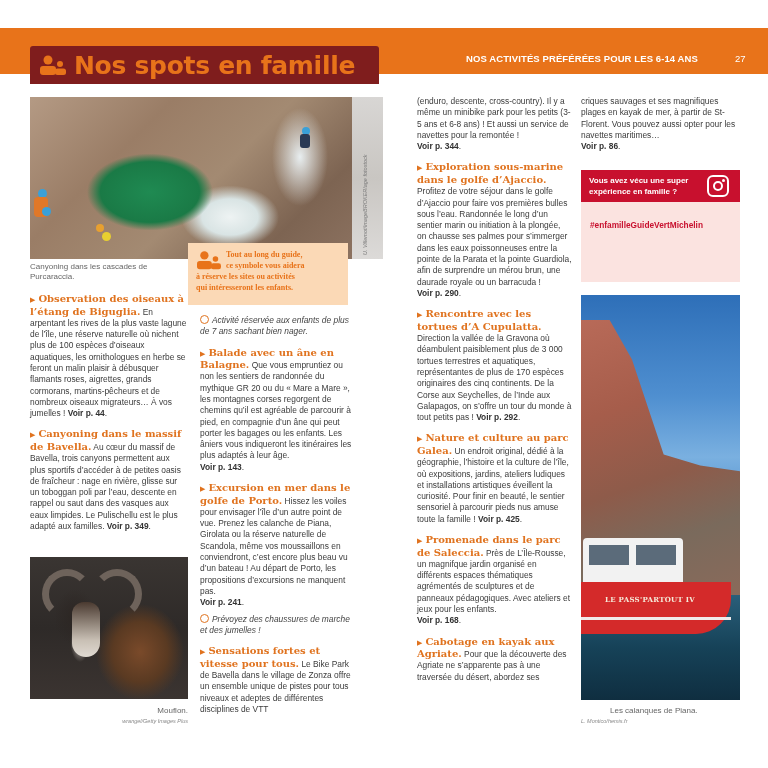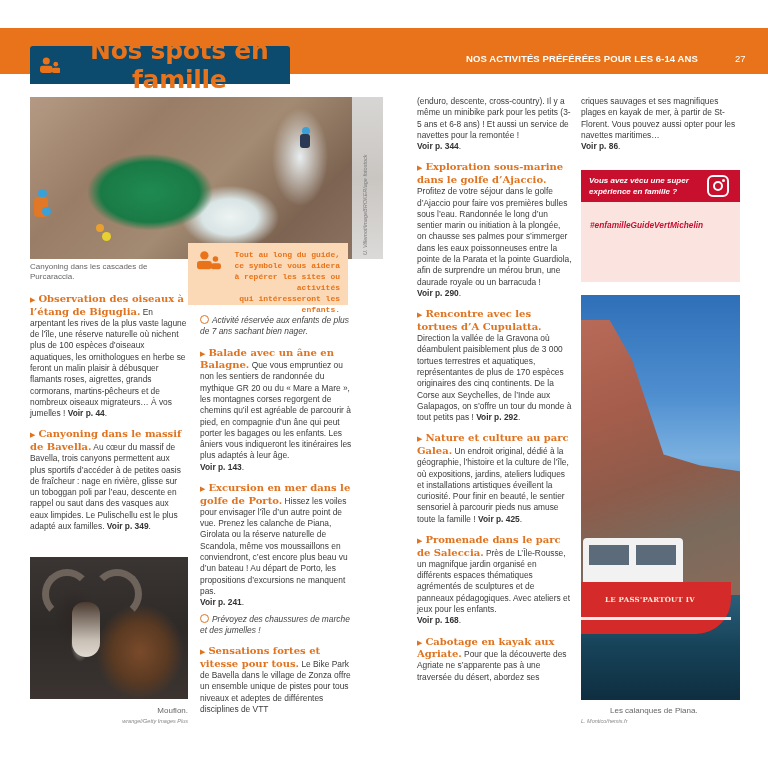--- a/index.html
+++ b/index.html
@@ -1,20 +1,20 @@
 <!DOCTYPE html>
 <html><head>
 <meta charset="utf-8">
 <style>
   * { box-sizing: border-box; margin: 0; padding: 0; }
   html, body { width: 768px; height: 768px; background: #ffffff; overflow: hidden; }
   body { position: relative; font-family: "Liberation Sans", sans-serif; color: #3a3a3a; }
 
   .top-band { position: absolute; left: 0; top: 28px; width: 768px; height: 46px; background: #e8731a; }
-  .title-tab { position: absolute; left: 30px; top: 46px; width: 260px; height: 38px; background: #0c4a6e; border-radius: 3px 3px 0 0; display: flex; align-items: center; padding-left: 10px; text-align: center; }
+  .title-tab { position: absolute; left: 30px; top: 46px; width: 349px; height: 38px; background: #7f1d1d; border-radius: 3px 3px 0 0; display: flex; align-items: center; padding-left: 10px; }
   .title-tab .fam-icon { width: 26px; height: 20px; margin-right: 8px; }
   .title-tab h1 { font-family: "DejaVu Sans", sans-serif; font-weight: bold; font-size: 25px; color: #e8731a; letter-spacing: -0.3px; }
   .running-head { position: absolute; left: 466px; top: 53px; font-family: "Liberation Sans", sans-serif; font-weight: bold; font-size: 9.5px; color: #fff; letter-spacing: 0.1px; }
   .page-num { position: absolute; left: 735px; top: 53px; font-weight: normal; font-size: 9.5px; color: #fff; }
 
   .photo { position: absolute; overflow: hidden; }
   .photo-canyon { left: 30px; top: 97px; width: 322px; height: 162px;
     background:
       radial-gradient(ellipse 90px 55px at 120px 95px, #1f8a52 0%, #1a7a46 55%, transparent 70%),
       radial-gradient(ellipse 70px 45px at 200px 120px, #eef3f3 0%, #d9e4e4 40%, transparent 70%),
@@ -41,32 +41,32 @@
   .boat-stripe { position: absolute; left: 0; top: 322px; width: 150px; height: 3px; background: #f0eaea; }
   .boat-cabin { position: absolute; left: 2px; top: 243px; width: 100px; height: 46px; background: #f2f2f2; border-radius: 4px 4px 0 0; }
   .boat-window { position: absolute; top: 250px; height: 20px; background: #5b6b7a; }
   .boat-name { position: absolute; left: 24px; top: 300px; font-size: 7px; font-weight: bold; color: #f5e9d8; font-family: "DejaVu Serif", serif; letter-spacing: 0.3px; }
 
   .caption { position: absolute; font-size: 8px; color: #666; line-height: 10px; }
   .credit { position: absolute; font-size: 5.5px; color: #888; font-style: italic; }
 
   .info-box { position: absolute; left: 188px; top: 243px; width: 160px; height: 62px; background: #fbd9b6; padding: 6px 8px; }
   .info-box .fam-icon-lg { position: absolute; left: 9px; top: 7px; width: 24px; height: 20px; }
-  .info-box p { font-family: Liberation Mono, monospace; font-weight: bold; font-size: 8px; color: #e8731a; line-height: 11px; text-align: right; }
+  .info-box p { font-family: Liberation Serif, serif; font-weight: bold; font-size: 8px; color: #e8731a; line-height: 11px; }
   .info-box .l1 { padding-left: 30px; }
 
   .col { position: absolute; font-size: 8.4px; line-height: 11.3px; color: #3b3b3b; }
   .col .entry { margin-bottom: 9px; }
   .col .head { font-family: "DejaVu Serif", serif; font-weight: bold; color: #e0731f; font-size: 10px; line-height: 11.5px; }
   .col .arrow { font-size: 7px; margin-right: 3px; color: #e0731f; }
   .col .see { font-weight: bold; color: #333; }
   .col .note { font-style: italic; color: #444; margin-bottom: 9px; }
   .note-icon { display: inline-block; width: 9px; height: 9px; border: 1px solid #e0731f; border-radius: 50%; margin-right: 3px; vertical-align: -1px; }
 
-  .insta-box { position: absolute; left: 581px; top: 170px; width: 159px; height: 112px; background: #fbe3e0; font-style: italic; }
+  .insta-box { position: absolute; left: 581px; top: 170px; width: 159px; height: 112px; background: #fbe3e0; }
   .insta-head { height: 32px; background: #c8102e; padding: 5px 8px; position: relative; }
   .insta-head p { font-weight: bold; font-size: 8px; color: #fff; line-height: 11px; width: 115px; }
   .insta-icon { position: absolute; right: 11px; top: 5px; width: 22px; height: 22px; border: 2.5px solid #fff; border-radius: 6px; }
   .insta-icon::before { content: ""; position: absolute; left: 3.5px; top: 3.5px; width: 10px; height: 10px; border: 2.5px solid #fff; border-radius: 50%; box-sizing: border-box; }
   .insta-icon::after { content: ""; position: absolute; right: 2px; top: 2px; width: 3px; height: 3px; background: #fff; border-radius: 50%; }
   .insta-body { padding: 6px 9px; font-size: 8.3px; line-height: 11.5px; color: #444; }
   .insta-body .tag { font-weight: bold; color: #c8102e; }
 </style>
 </head>
 <body>
@@ -99,21 +99,21 @@
 
 <div class="info-box">
   <svg class="fam-icon-lg" viewBox="0 0 26 20">
     <circle cx="8" cy="5" r="4.5" fill="#e8731a"></circle>
     <rect x="0" y="11" width="16" height="9" rx="3" fill="#e8731a"></rect>
     <circle cx="20" cy="9" r="3" fill="#e8731a"></circle>
     <rect x="15" y="13.5" width="11" height="6.5" rx="2.5" fill="#e8731a"></rect>
   </svg>
   <p class="l1">Tout au long du guide,</p>
   <p class="l1">ce symbole vous aidera</p>
-  <p>à repérer les sites ou activités</p>
+  <p>à réserve les sites ou activités</p>
   <p>qui intéresseront les enfants.</p>
 </div>
 
 <div class="col" style="left:30px;top:293px;width:157px;">
   <div class="entry">
     <span class="head"><span class="arrow">▶</span><span>Observation des oiseaux à l’étang de Biguglia.</span></span><span> En arpentant les rives de la plus vaste lagune de l’île, une réserve naturelle où nichent plus de 100 espèces d’oiseaux aquatiques, les ornithologues en herbe se feront un malin plaisir à débusquer flamants roses, aigrettes, grands cormorans, martins-pêcheurs et de nombreux oiseaux migrateurs… À vos jumelles ! </span><span class="see">Voir p. 44</span><span>.</span>
   </div>
   <div class="entry">
     <span class="head"><span class="arrow">▶</span><span>Canyoning dans le massif de Bavella.</span></span><span> Au cœur du massif de Bavella, trois canyons permettent aux plus sportifs d’accéder à de petites oasis de fraîcheur : nage en rivière, glisse sur un toboggan poli par l’eau, descente en rappel ou saut dans des vasques aux eaux limpides. Le Pulischellu est le plus adapté aux familles. </span><span class="see">Voir p. 349</span><span>.</span>
   </div>

